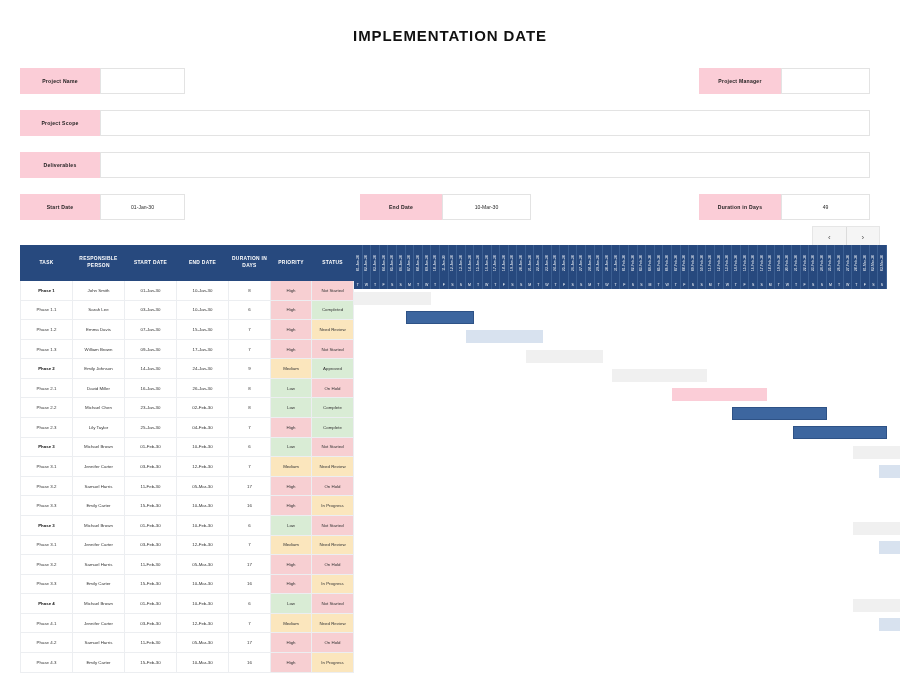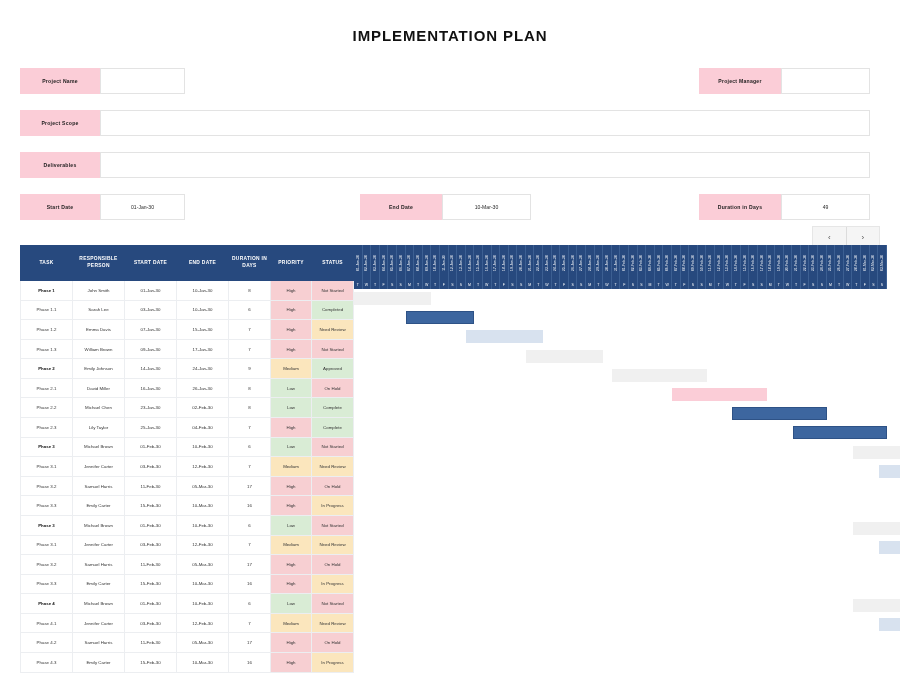--- a/index.html
+++ b/index.html
@@ -123,21 +123,21 @@
   .bar-completed  { background: #3d669f; border: 1px solid #2e5286; }
   .bar-complete   { background: #3d669f; border: 1px solid #2e5286; }
   .bar-approved   { background: #f0f0f0; }
   .bar-needreview { background: #d8e2ef; }
   .bar-onhold     { background: #fbcdd7; }
 </style>
 </head>
 <body>
 
 <div class="title-bar">
-  <h1>IMPLEMENTATION PLAN</h1>
+  <h1>IMPLEMENTATION DATE</h1>
 </div>
 
 <div class="form-area">
 
   <div class="field" id="f-projname">
     <div class="lbl">Project Name</div>
     <div class="val"></div>
   </div>
 
   <div class="field" id="f-projmgr">

